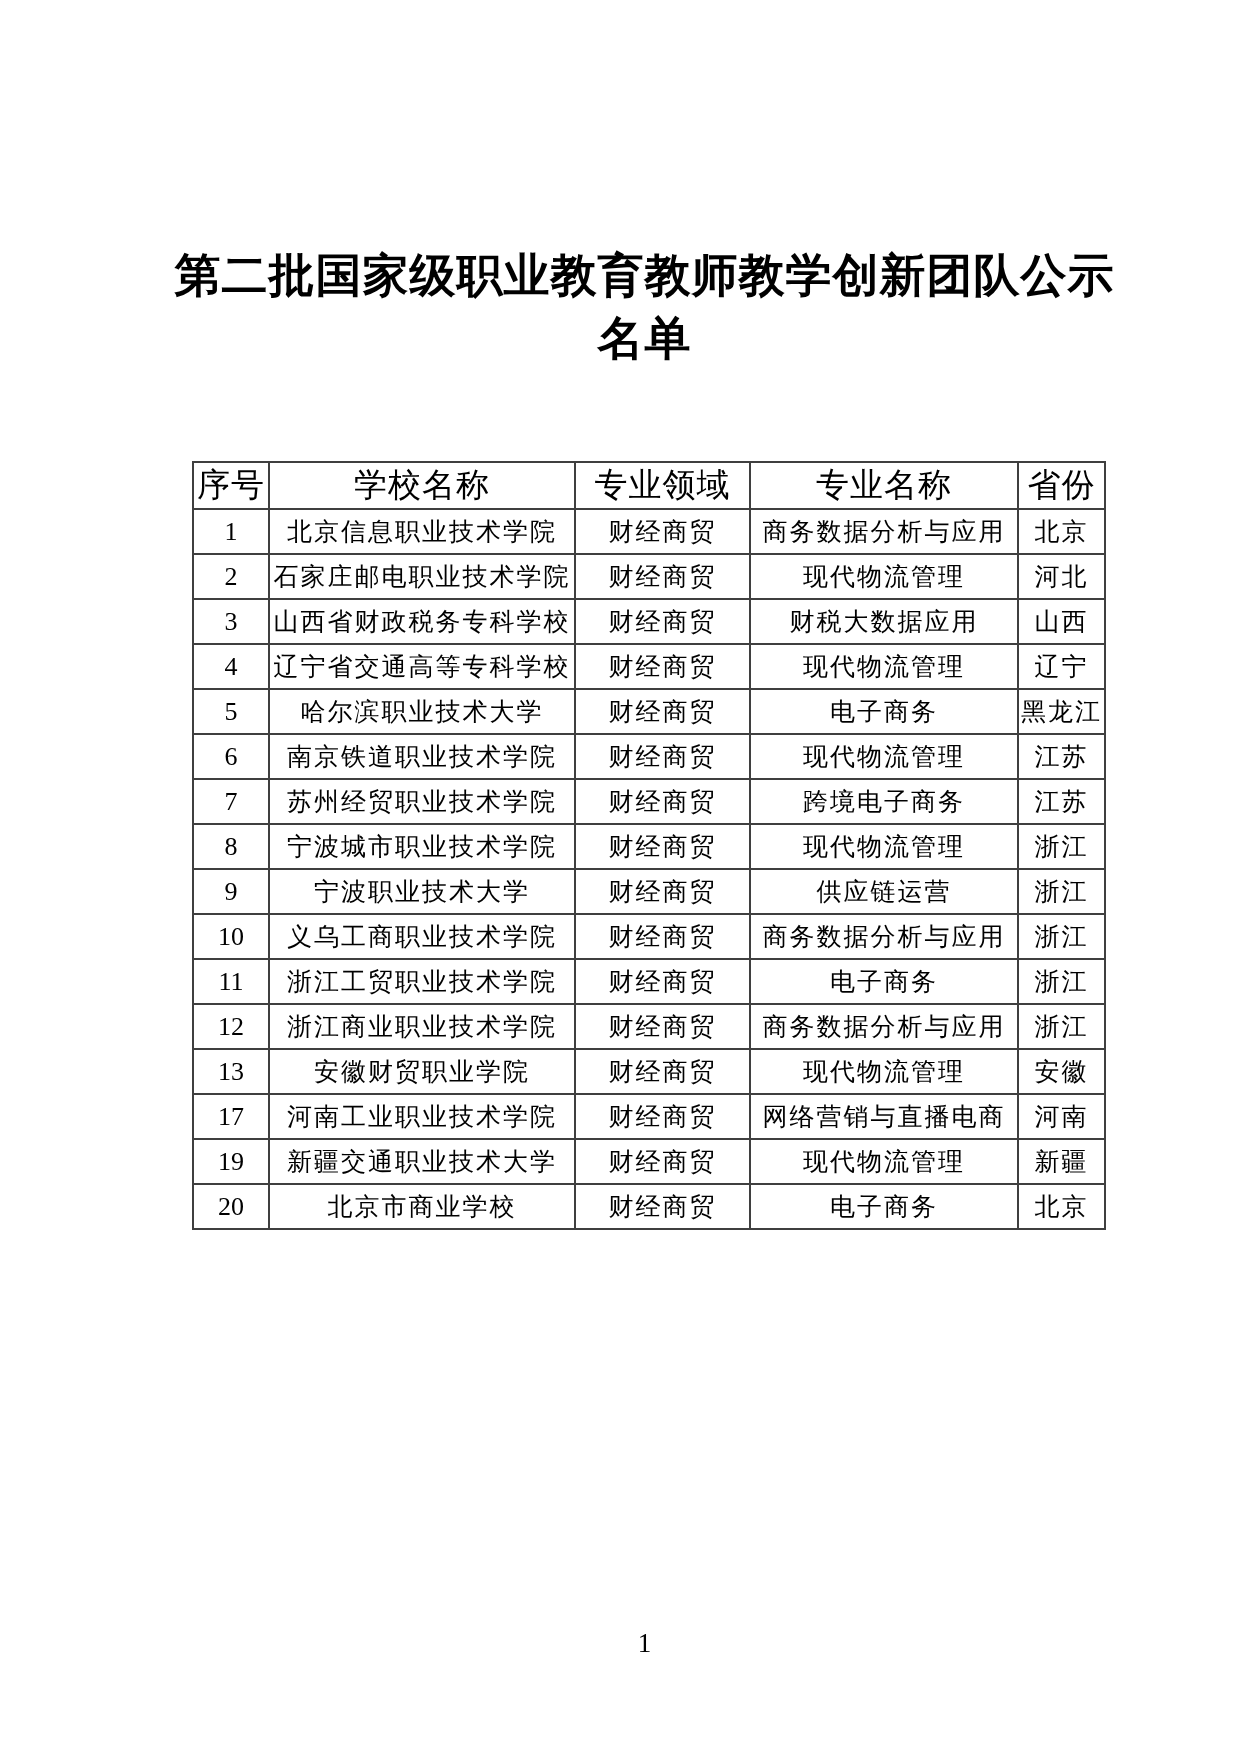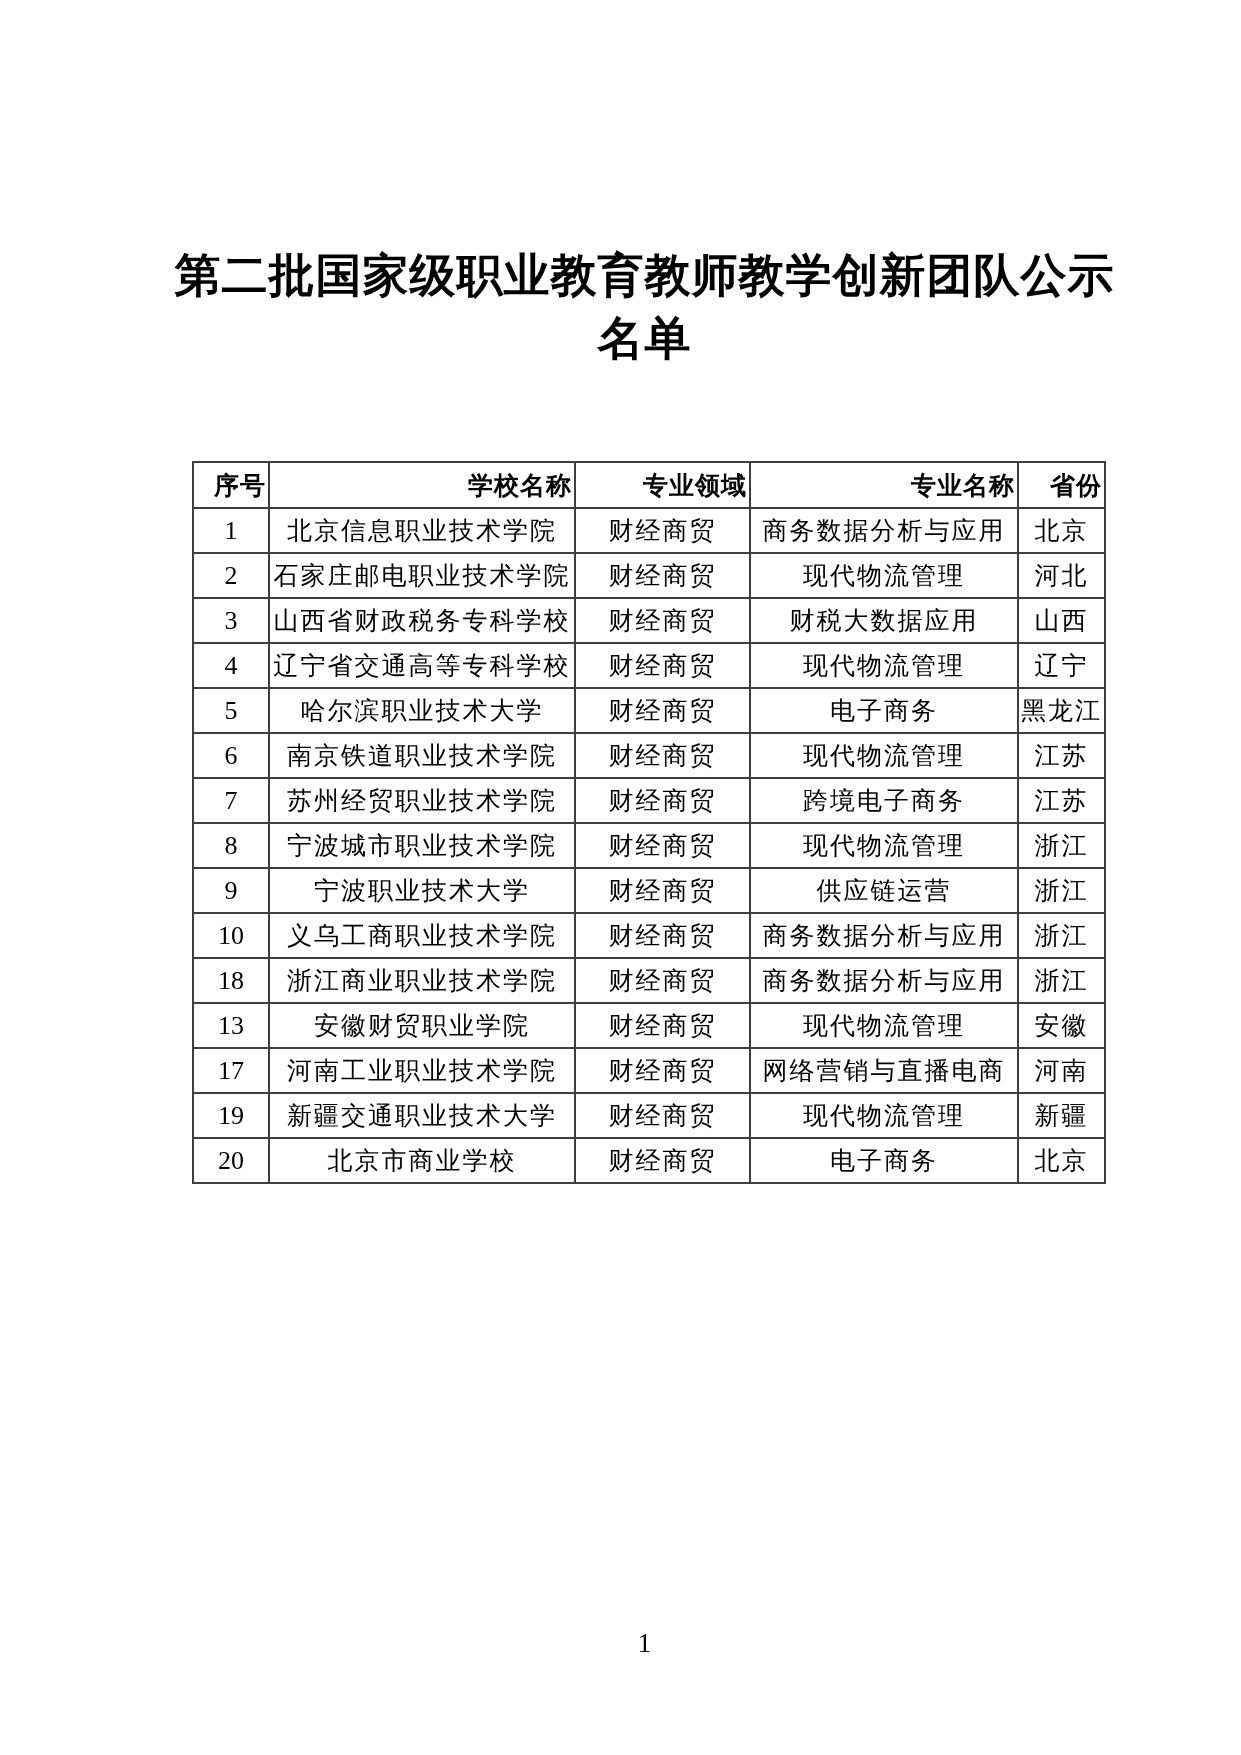--- a/index.html
+++ b/index.html
@@ -50,24 +50,23 @@
     border: 2px solid #3f3f3f;
     text-align: center;
     vertical-align: middle;
     padding: 0 2px;
     overflow: hidden;
     white-space: nowrap;
   }
   table.roster th {
     height: 44px;
     font-family: "DejaVu Sans", "Liberation Sans", sans-serif;
-    font-size: 25px;
-    font-weight: 700;
+    font-size: 33px;
+    font-weight: 400;
     letter-spacing: 1px;
-    text-align: right;
   }
   table.roster td {
     height: 43px;
     font-family: "Liberation Serif", serif;
     font-size: 25px;
     letter-spacing: 2px;
   }
   table.roster td.col0 {
     font-size: 26px;
     letter-spacing: 0;
@@ -170,21 +169,28 @@
           <td class="col4">浙江</td>
         </tr>
         <tr>
           <td class="col0">10</td>
           <td class="col1">义乌工商职业技术学院</td>
           <td class="col2">财经商贸</td>
           <td class="col3">商务数据分析与应用</td>
           <td class="col4">浙江</td>
         </tr>
         <tr>
-          <td class="col0">18</td>
+          <td class="col0">11</td>
+          <td class="col1">浙江工贸职业技术学院</td>
+          <td class="col2">财经商贸</td>
+          <td class="col3">电子商务</td>
+          <td class="col4">浙江</td>
+        </tr>
+        <tr>
+          <td class="col0">12</td>
           <td class="col1">浙江商业职业技术学院</td>
           <td class="col2">财经商贸</td>
           <td class="col3">商务数据分析与应用</td>
           <td class="col4">浙江</td>
         </tr>
         <tr>
           <td class="col0">13</td>
           <td class="col1">安徽财贸职业学院</td>
           <td class="col2">财经商贸</td>
           <td class="col3">现代物流管理</td>

